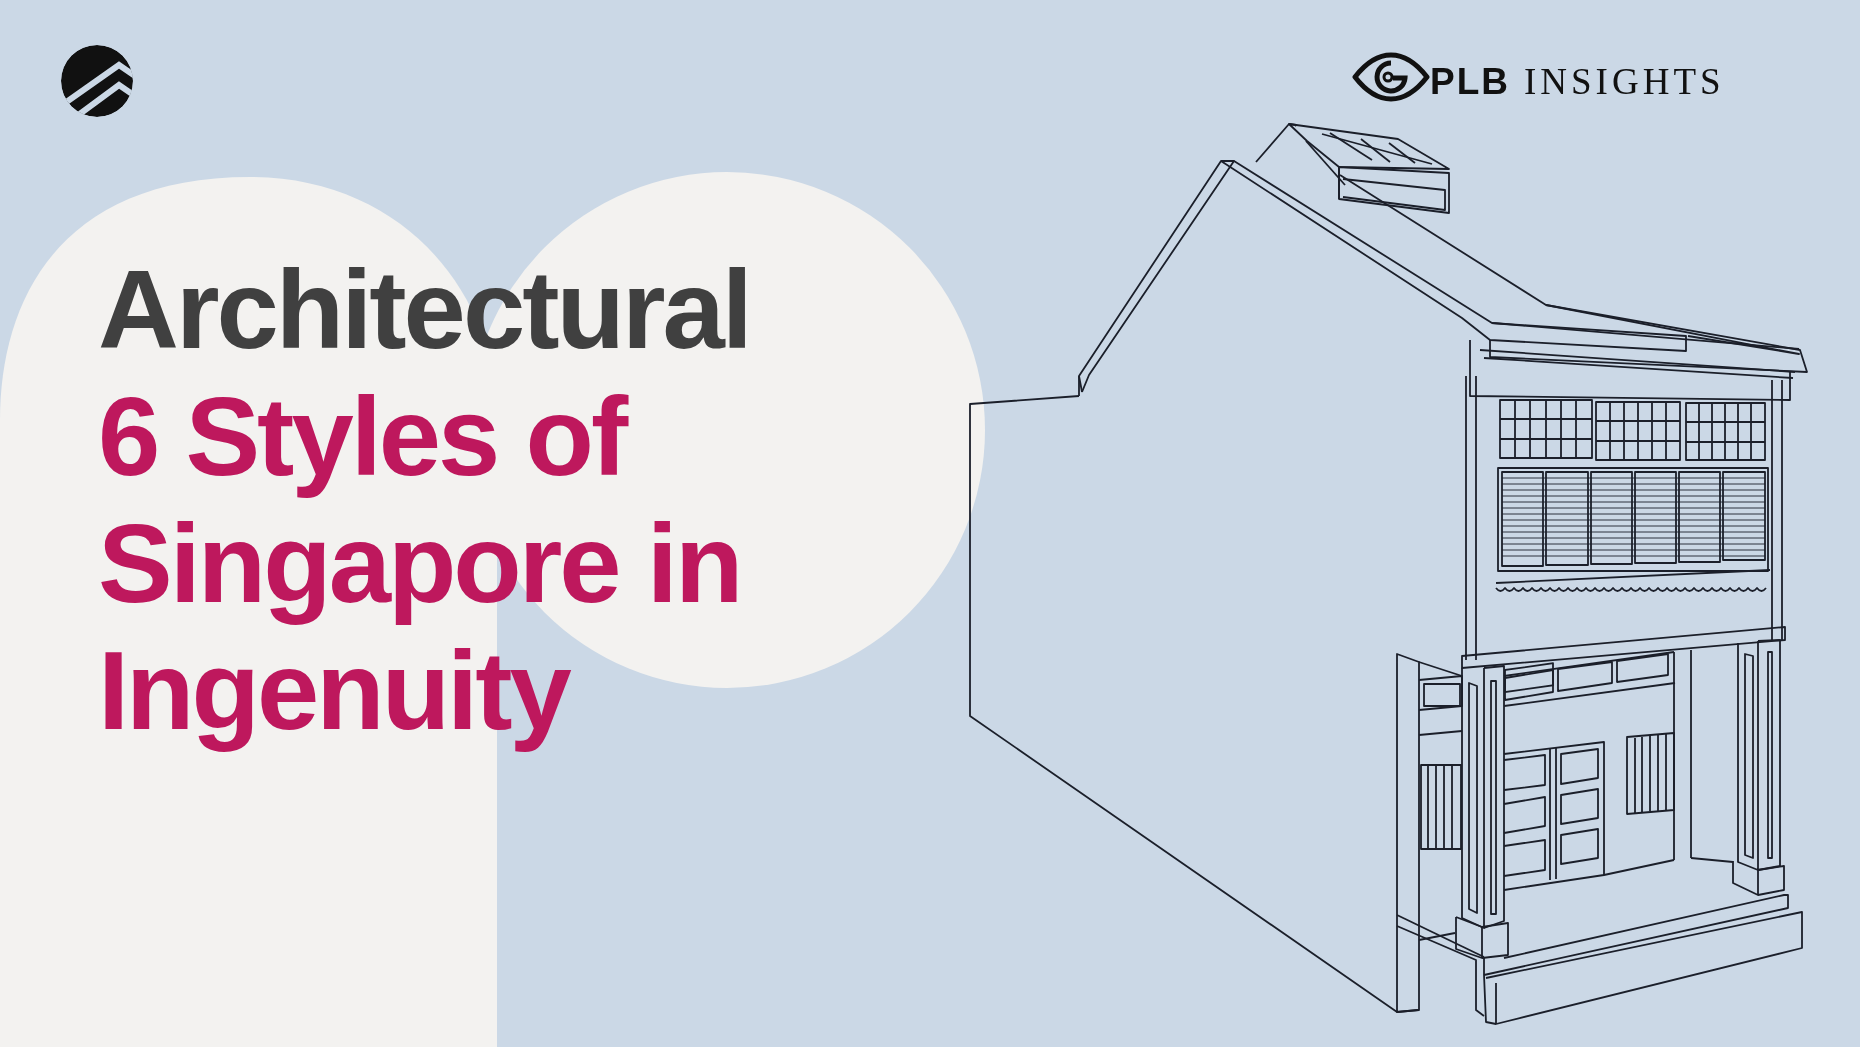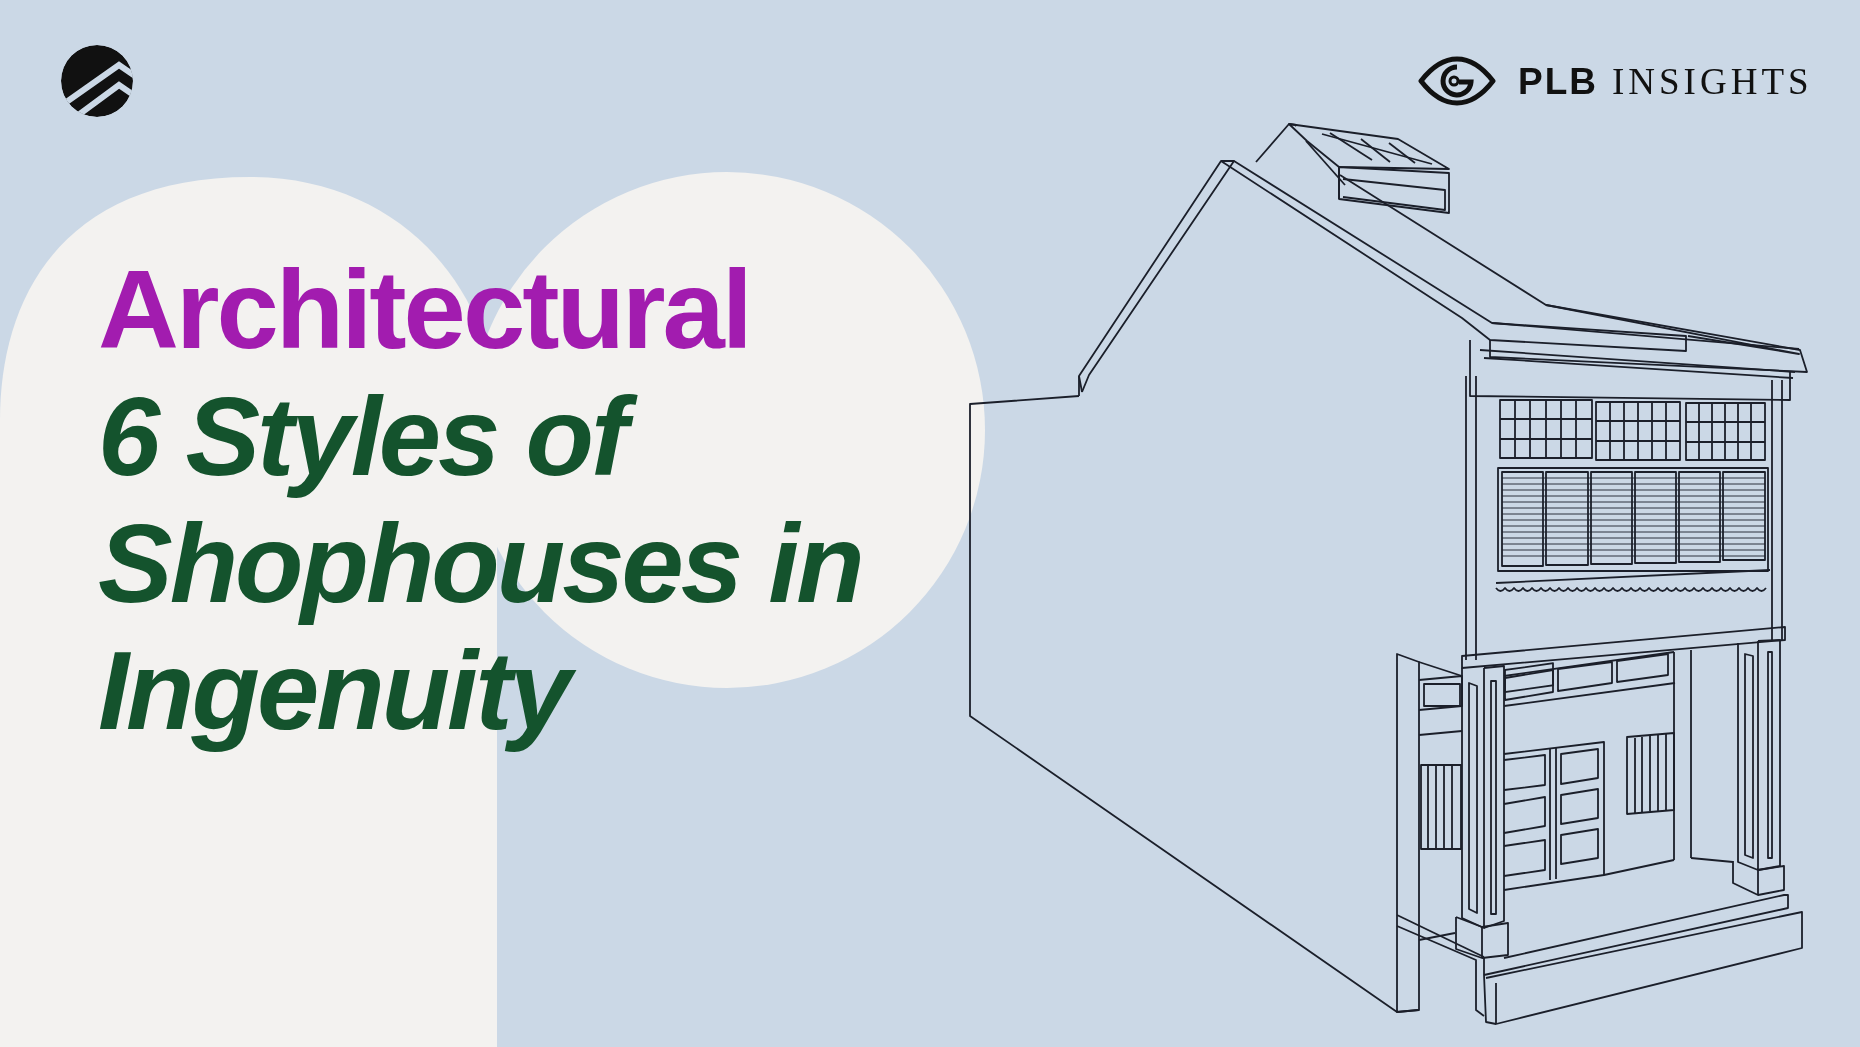--- a/index.html
+++ b/index.html
@@ -26,26 +26,24 @@
     }
     .brand-mark {
       position: absolute;
       left: 59px;
       top: 43px;
       width: 76px;
       height: 76px;
     }
     .brand-logo {
       position: absolute;
-      left: 1418px;
+      left: 1352px;
       top: 52px;
       height: 58px;
       display: flex;
-      align-items: center;
-      gap: 22px;
     }
     .brand-logo .eye {
       width: 78px;
       height: 50px;
       display: block;
     }
     .brand-logo .name {
       display: flex;
       align-items: center;
       gap: 14px;
@@ -72,25 +70,24 @@
       font-weight: 700;
       font-size: 112px;
       line-height: 127px;
       letter-spacing: -3px;
     }
     .headline .line {
       display: block;
       white-space: nowrap;
     }
     .headline .accent {
-      color: #a21caf;
+      color: #404040;
     }
     .headline .dark {
-      color: #14532d;
-      font-style: italic;
+      color: #be185d;
     }
     .illustration {
       position: absolute;
       left: 0;
       top: 0;
       pointer-events: none;
     }
   </style>
 </head>
 <body>
@@ -126,21 +123,21 @@
     </svg>
     <div class="name">
       <span class="strong">PLB</span>
       <span class="light">INSIGHTS</span>
     </div>
   </div>
 
   <h1 class="headline">
     <span class="line accent">Architectural</span>
     <span class="line dark">6 Styles of</span>
-    <span class="line dark">Shophouses in</span>
+    <span class="line dark">Singapore in</span>
     <span class="line dark">Ingenuity</span>
   </h1>
 
   <svg class="illustration" width="1860" height="1047" viewBox="0 0 1860 1047" fill="none" stroke="#1B1F2A" stroke-width="1.8" stroke-linejoin="round">
 
     <path d="M 1079 396 L 970 404 L 970 716 L 1397 1012 L 1418 1010"></path>
 
     <path d="M 1079 396 L 1079 376 L 1221 161 L 1234 161 L 1089 375 L 1082 392"></path>
     <path d="M 1079 376 L 1082 392"></path>
 

